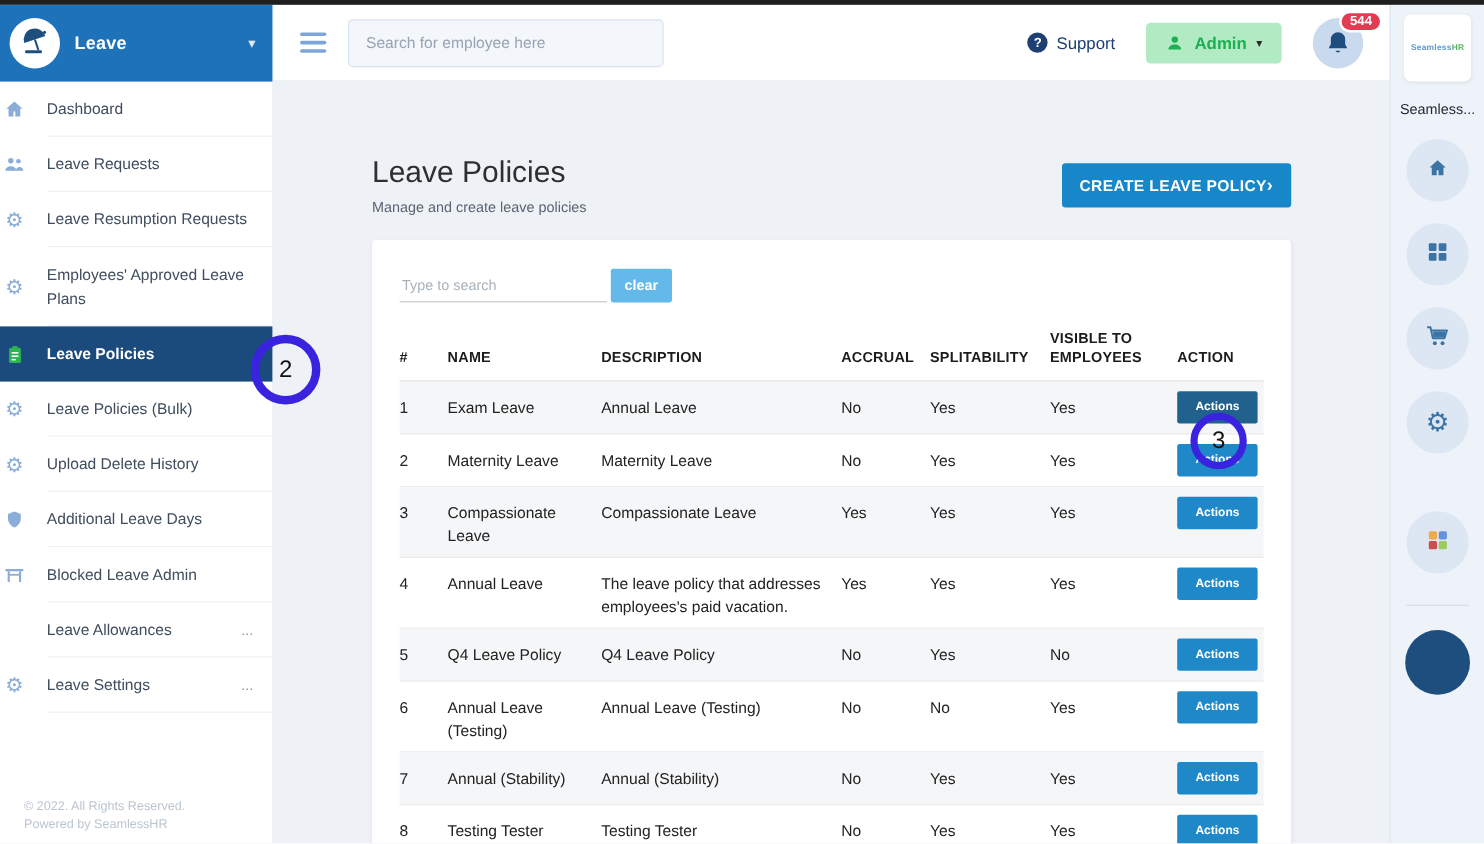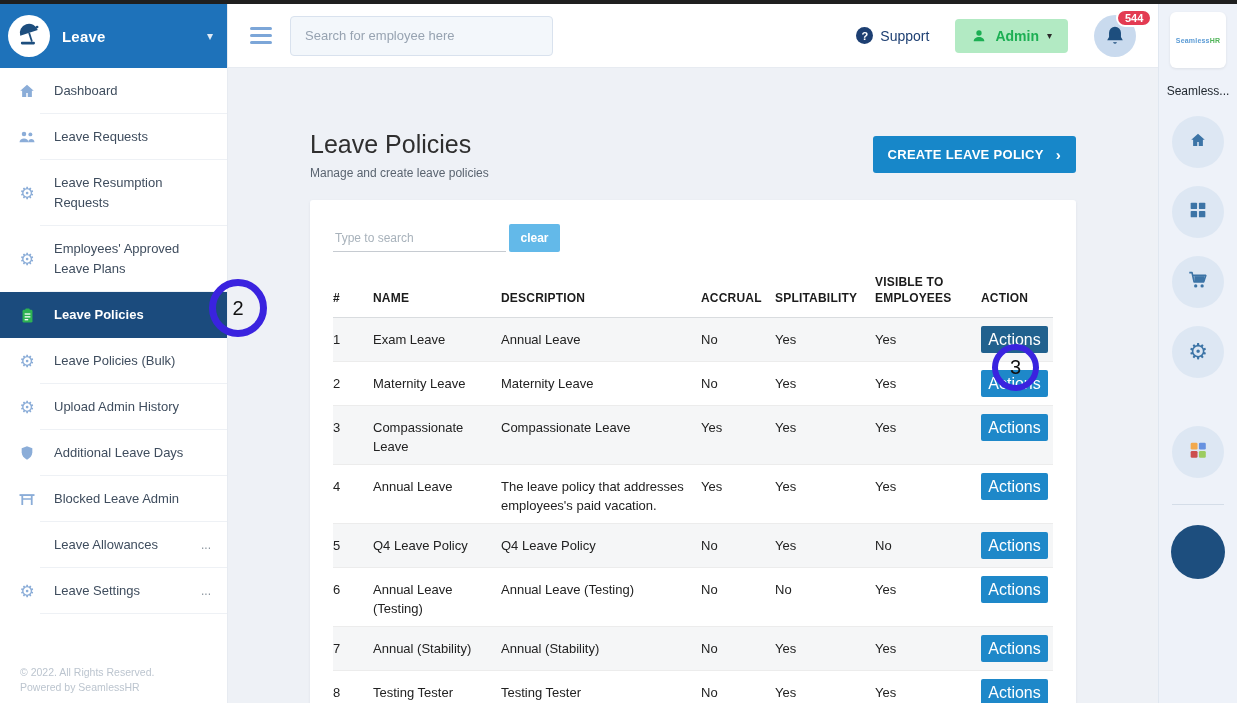--- a/index.html
+++ b/index.html
@@ -8,21 +8,21 @@
   .screen { position:relative; width:1237px; height:703px; overflow:hidden; background:#eef1f6; }
   .chrome-strip { position:absolute; left:0; top:0; width:1237px; height:4px; background:#1f1f1f; z-index:20; }
 
   
   .sidebar { position:absolute; left:0; top:4px; width:228px; height:699px; background:#fff; border-right:1px solid #e7ebf1; z-index:3; }
   .side-header { height:64px; background:#1e72ba; display:flex; align-items:center; padding:0 14px 0 8px; }
   .logo-circle { width:42px; height:42px; border-radius:50%; background:#fff; display:flex; align-items:center; justify-content:center; flex:none; }
   .side-app-title { color:#fff; font-size:15px; font-weight:bold; margin-left:12px; letter-spacing:.2px; }
   .side-caret { margin-left:auto; color:#dfeaf5; font-size:12px; }
   .side-nav { }
-  .side-item { position:relative; display:flex; align-items:center; padding:13px 10px 13px 16px; cursor:pointer; }
+  .side-item { position:relative; display:flex; align-items:center; padding:13px 10px 13px 1px; cursor:pointer; }
   .side-item::after { content:''; position:absolute; left:40px; right:0; bottom:0; height:1px; background:#eef1f5; }
   .side-item .icon { width:22px; flex:none; color:#8badd8; display:flex; align-items:center; justify-content:center; }
   .side-item .icon .glyph { font-size:17px; line-height:1; }
   .side-label { font-size:13px; color:#3f4d5e; margin-left:16px; line-height:20px; }
   .side-trailing { margin-left:auto; color:#8a949e; font-size:12px; padding-right:6px; }
   .side-item.active { background:#1b4b7d; }
   .side-item.active::after { display:none; }
   .side-item.active .side-label { color:#fff; font-weight:bold; }
   .side-item.active .icon { color:#2eb353; }
   .side-footer { position:absolute; left:20px; bottom:8px; font-size:10.5px; color:#bcc5cf; line-height:15px; }
@@ -56,38 +56,38 @@
   .rail-btn .glyph { font-size:22px; line-height:1; }
   .rail-btn:nth-child(5) { margin-top:30px; }
   .rail-divider { width:52px; height:1px; background:#d4dde8; margin:8px 0 20px; }
   .rail-avatar { width:54px; height:54px; border-radius:50%; background:#1d4e7e; cursor:pointer; }
 
   
   .main { position:absolute; left:228px; top:68px; width:930px; height:635px; background:#eef1f6; z-index:1; }
   .page-head { position:relative; padding:62px 82px 0; }
   .page-title { font-size:25px; color:#2f2f2f; font-weight:500; }
   .page-subtitle { font-size:12px; color:#5a6470; margin-top:7px; }
-  .create-btn { position:absolute; top:68px; right:82px; height:37px; background:#1787c9; color:#fff; border:none; border-radius:3px; font-size:13px; font-weight:bold; letter-spacing:.3px; padding:0 15px; cursor:pointer; display:flex; align-items:center; gap:12px; font-family:"Liberation Sans", sans-serif; }
+  .create-btn { position:absolute; top:68px; right:82px; height:37px; background:#1787c9; color:#fff; border:none; border-radius:3px; font-size:13px; font-weight:bold; letter-spacing:.3px; padding:0 15px; cursor:pointer; display:flex; align-items:center; gap:0; font-family:"Liberation Sans", sans-serif; }
   .create-btn .chev { font-size:15px; font-weight:bold; }
 
   .card { position:absolute; left:82px; top:132px; width:766px; height:571px; background:#fff; border-radius:3px; box-shadow:0 1px 3px rgba(40,60,90,.08); overflow:hidden; padding:24px 23px 0; }
   .card-search-row { display:flex; align-items:flex-end; }
   .table-search { width:173px; border:none; border-bottom:1px solid #c6cbd1; font-size:12px; padding:6px 2px; color:#444; font-family:"Liberation Sans", sans-serif; outline:none; }
   .table-search::placeholder { color:#a8b2bb; }
   .clear-btn { margin-left:3px; width:51px; height:28px; background:#63b9e9; color:#fff; border:none; border-radius:2px; font-size:12px; font-weight:bold; cursor:pointer; font-family:"Liberation Sans", sans-serif; }
 
   .ptable { margin-top:16px; }
   .trow, .thead-row { display:grid; grid-template-columns:40px 128px 200px 74px 100px 106px 72px; }
   .thead-row { align-items:end; border-bottom:1px solid #d9dcdf; min-height:50px; padding-bottom:11px; }
   .thead-row .cell { font-size:12px; font-weight:bold; color:#1c1c1c; letter-spacing:.2px; line-height:16px; padding-right:8px; }
   .trow { min-height:44px; border-bottom:1px solid #ececec; align-items:start; }
   .trow.striped { background:#f5f6f7; }
   .trow .cell { font-size:13px; color:#222; line-height:19px; padding:12px 8px 8px 0; }
   .cell.col6 { padding-top:8px; }
-  .actions-btn { width:67px; height:27px; background:#1e88c9; color:#fff; border:none; border-radius:2px; font-size:16px; font-weight:normal; cursor:pointer; font-family:"Liberation Sans", sans-serif; }
+  .actions-btn { width:67px; height:27px; background:#1e88c9; color:#fff; border:none; border-radius:2px; font-size:10px; font-weight:bold; cursor:pointer; font-family:"Liberation Sans", sans-serif; }
   .actions-btn.dark { background:#21618e; }
 
   
   .dropdown { position:absolute; left:906px; top:356px; width:137px; background:#fff; border:2px solid #2a52c5; border-radius:3px; box-shadow:0 3px 8px rgba(0,0,0,.15); padding:8px 0; z-index:6; }
   .dd-item { font-size:14px; color:#2f2f2f; padding:3px 16px; line-height:20px; cursor:pointer; }
 
   
   .ann-circle { position:absolute; border-radius:50%; border:7px solid #3a23df; background:transparent; color:#111; display:flex; align-items:center; justify-content:center; font-size:20px; z-index:10; }
   .ann-2 { left:209px; top:279px; width:58px; height:58px; }
   .ann-3 { left:992px; top:344px; width:47px; height:47px; border-width:6px; }
@@ -164,21 +164,21 @@
         <div class="side-item">
           <span class="icon">
             <span class="glyph">⚙</span>
           </span>
           <span class="side-label">Leave Policies (Bulk)</span>
         </div>
         <div class="side-item">
           <span class="icon">
             <span class="glyph">⚙</span>
           </span>
-          <span class="side-label">Upload Admin History</span>
+          <span class="side-label">Upload Delete History</span>
         </div>
         <div class="side-item">
           <span class="icon">
             <svg viewBox="0 0 24 24" width="16" height="16">
               <path d="M12 2 20 5v6c0 5-3.5 9-8 11-4.5-2-8-6-8-11V5z" fill="currentColor"></path>
             </svg>
           </span>
           <span class="side-label">Additional Leave Days</span>
         </div>
         <div class="side-item">

